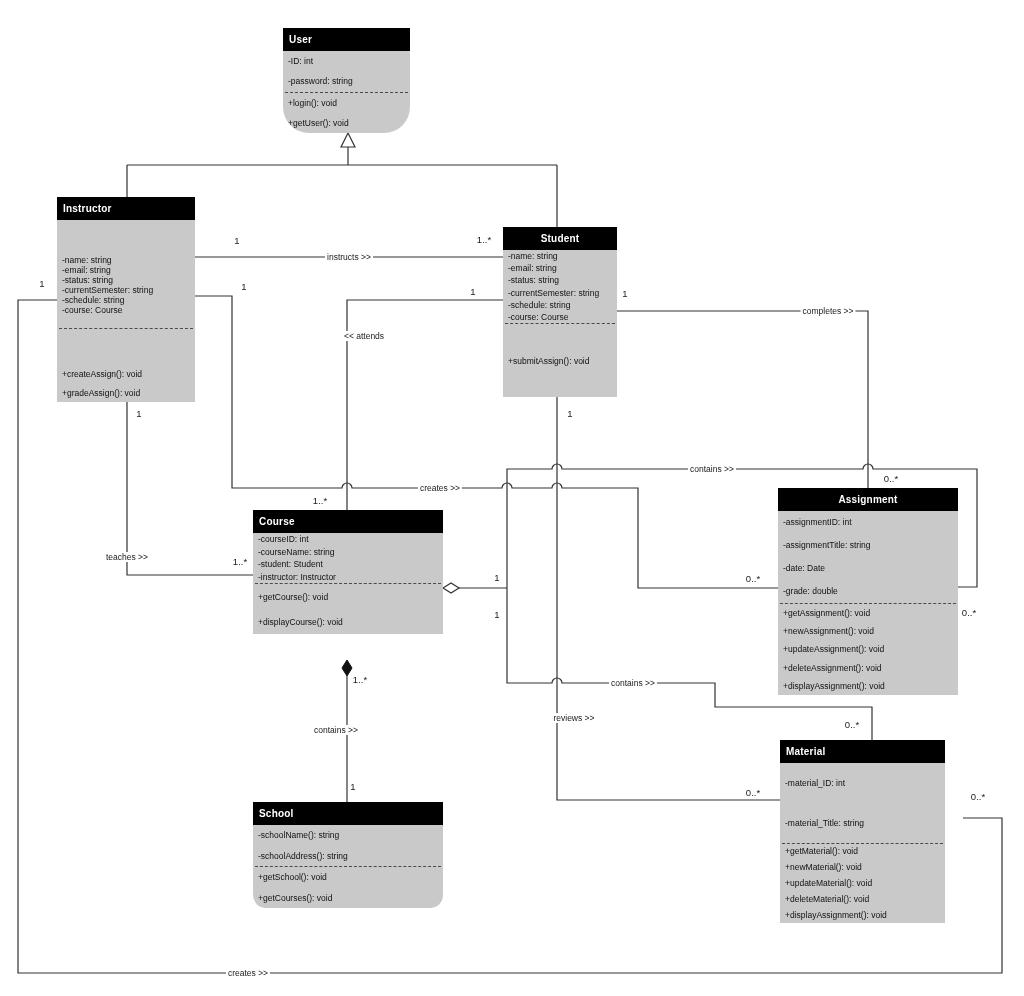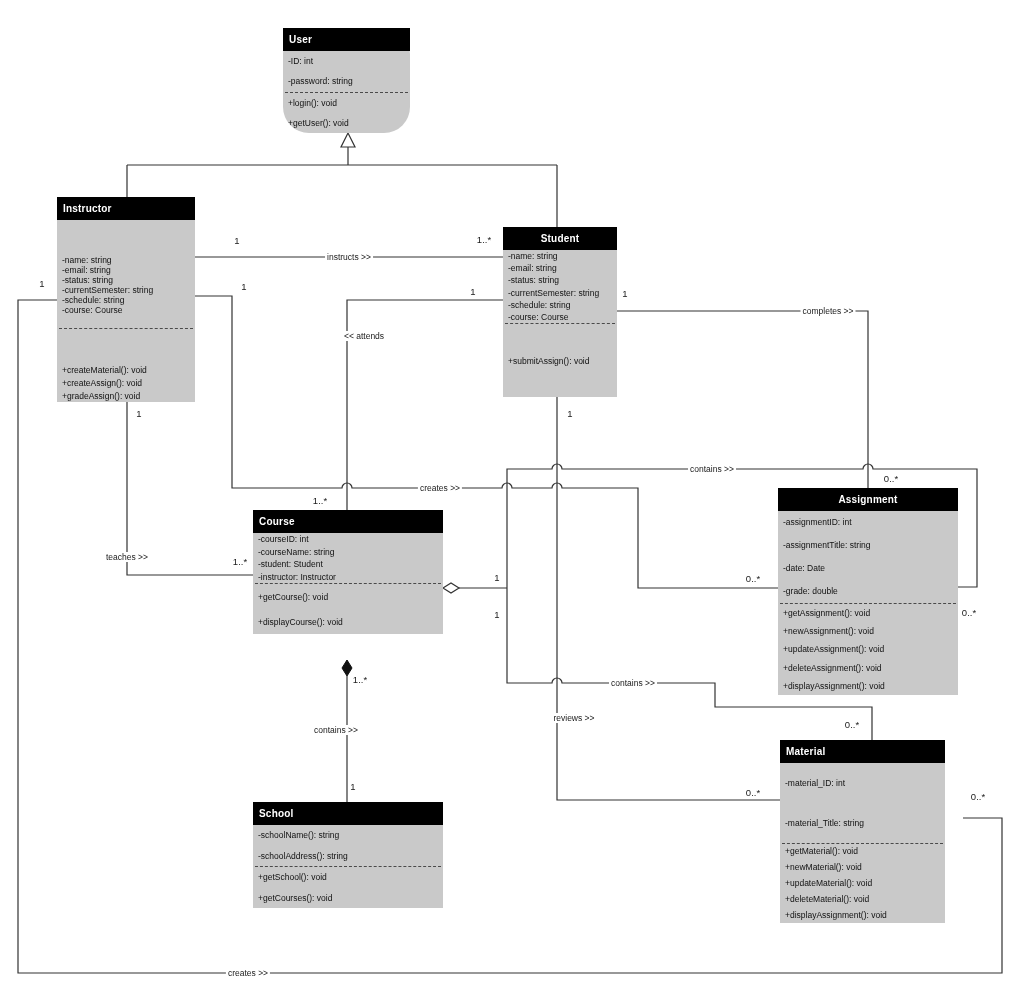--- a/index.html
+++ b/index.html
@@ -78,21 +78,20 @@
     <div class="uml-attrs">
         <div class="member">-name: string</div>
         <div class="member">-email: string</div>
         <div class="member">-status: string</div>
         <div class="member">-currentSemester: string</div>
         <div class="member">-schedule: string</div>
         <div class="member">-course: Course</div>
       </div>
     <div class="uml-sep"></div>
     <div class="uml-methods">
-        <div class="member">+createMaterial(): void</div>
         <div class="member">+createAssign(): void</div>
         <div class="member">+gradeAssign(): void</div>
       </div>
   </div>
 
   <div class="uml-class" style="left:503px;top:227px;width:114px;height:170px;text-align:center;">
     <div class="uml-head">Student</div>
     <div class="uml-attrs">
         <div class="member">-name: string</div>
         <div class="member">-email: string</div>
@@ -149,21 +148,21 @@
     <div class="uml-sep"></div>
     <div class="uml-methods">
         <div class="member">+getMaterial(): void</div>
         <div class="member">+newMaterial(): void</div>
         <div class="member">+updateMaterial(): void</div>
         <div class="member">+deleteMaterial(): void</div>
         <div class="member">+displayAssignment(): void</div>
       </div>
   </div>
 
-  <div class="uml-class" style="left:253px;top:802px;width:190px;height:106px;">
+  <div class="uml-class" style="left:253px;top:802px;width:190px;height:106px;border-radius:13px;">
     <div class="uml-head">School</div>
     <div class="uml-attrs">
         <div class="member">-schoolName(): string</div>
         <div class="member">-schoolAddress(): string</div>
       </div>
     <div class="uml-sep"></div>
     <div class="uml-methods">
         <div class="member">+getSchool(): void</div>
         <div class="member">+getCourses(): void</div>
       </div>

